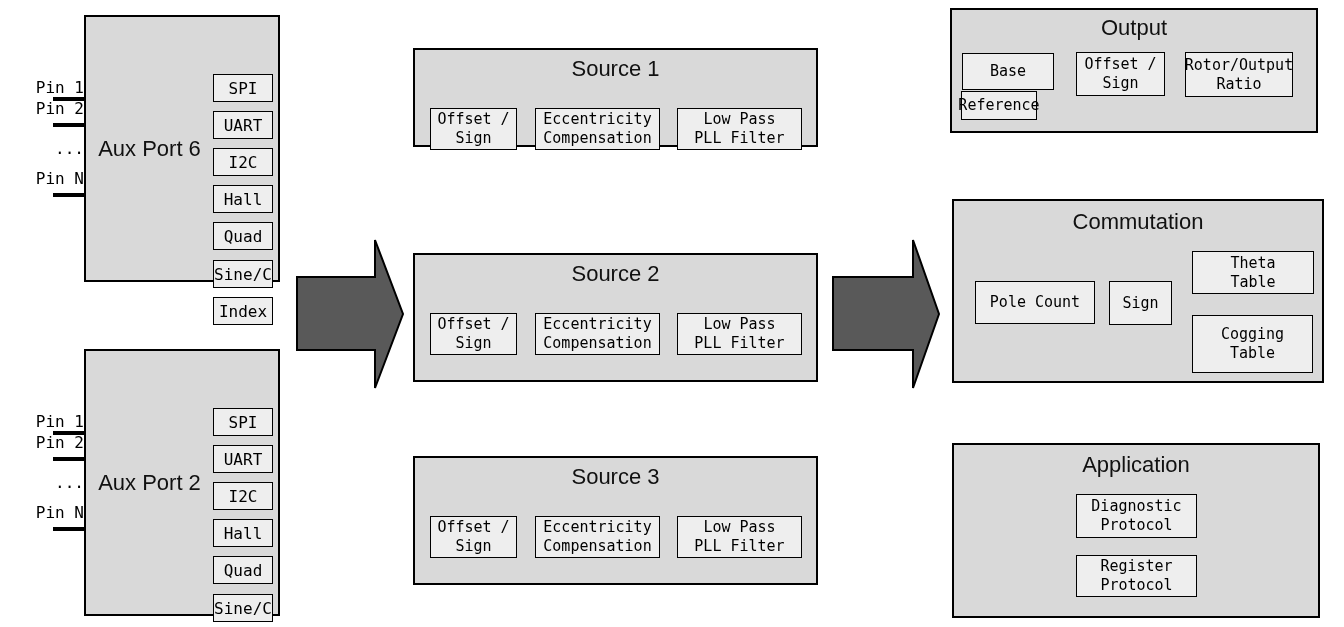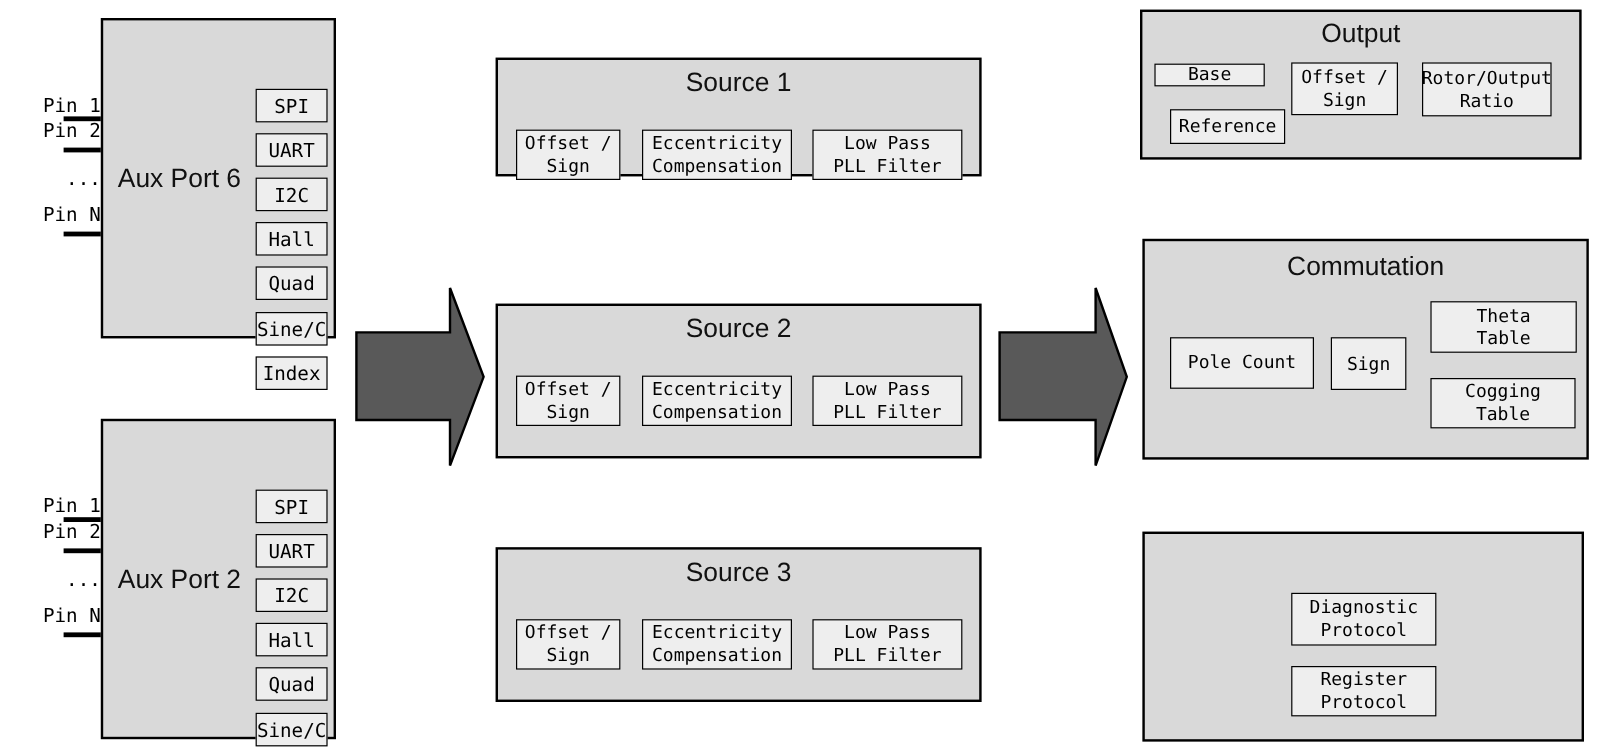--- a/index.html
+++ b/index.html
@@ -121,39 +121,40 @@
     <div class="module" style="left:15px;top:58px;width:87px;height:42px">Offset /
 Sign</div>
     <div class="module" style="left:120px;top:58px;width:125px;height:42px">Eccentricity
 Compensation</div>
     <div class="module" style="left:262px;top:58px;width:125px;height:42px">Low Pass
 PLL Filter</div>
   </div>
 
   <div class="block" style="left:950px;top:8px;width:368px;height:125px">
     <div class="block-title" style="top:5px">Output</div>
-    <div class="module" style="left:10px;top:43px;width:92px;height:19px">Base</div>
-    <div class="module" style="left:23px;top:81px;width:96px;height:29px">Reference</div>
+    <div class="module" style="left:10px;top:43px;width:92px;height:37px">Base</div>
+    <div class="module" style="left:9px;top:81px;width:76px;height:29px">Reference</div>
     <div class="module" style="left:124px;top:42px;width:89px;height:44px">Offset /
 Sign</div>
     <div class="module" style="left:233px;top:42px;width:108px;height:45px">Rotor/Output
 Ratio</div>
   </div>
 
   <div class="block" style="left:952px;top:199px;width:372px;height:184px">
     <div class="block-title" style="top:8px">Commutation</div>
     <div class="module" style="left:21px;top:80px;width:120px;height:43px">Pole Count</div>
     <div class="module" style="left:155px;top:80px;width:63px;height:44px">Sign</div>
     <div class="module" style="left:238px;top:50px;width:122px;height:43px">Theta
 Table</div>
-    <div class="module" style="left:238px;top:114px;width:121px;height:42px">Cogging
+    <div class="module" style="left:238px;top:114px;width:121px;height:58px">Cogging
 Table</div>
   </div>
 
   <div class="block" style="left:952px;top:443px;width:368px;height:175px">
+    <div class="block-title" style="top:7px">Application</div>
     <div class="module" style="left:122px;top:49px;width:121px;height:44px">Diagnostic
 Protocol</div>
     <div class="module" style="left:122px;top:110px;width:121px;height:42px">Register
 Protocol</div>
   </div>
 
   <svg class="arrows" width="1344" height="627" viewBox="0 0 1344 627">
     <polygon class="arrow" points="297,277 375,277 375,240 403,314 375,388 375,350 297,350"></polygon>
     <polygon class="arrow" points="833,277 913,277 913,240 939,314 913,388 913,350 833,350"></polygon>
   </svg>

